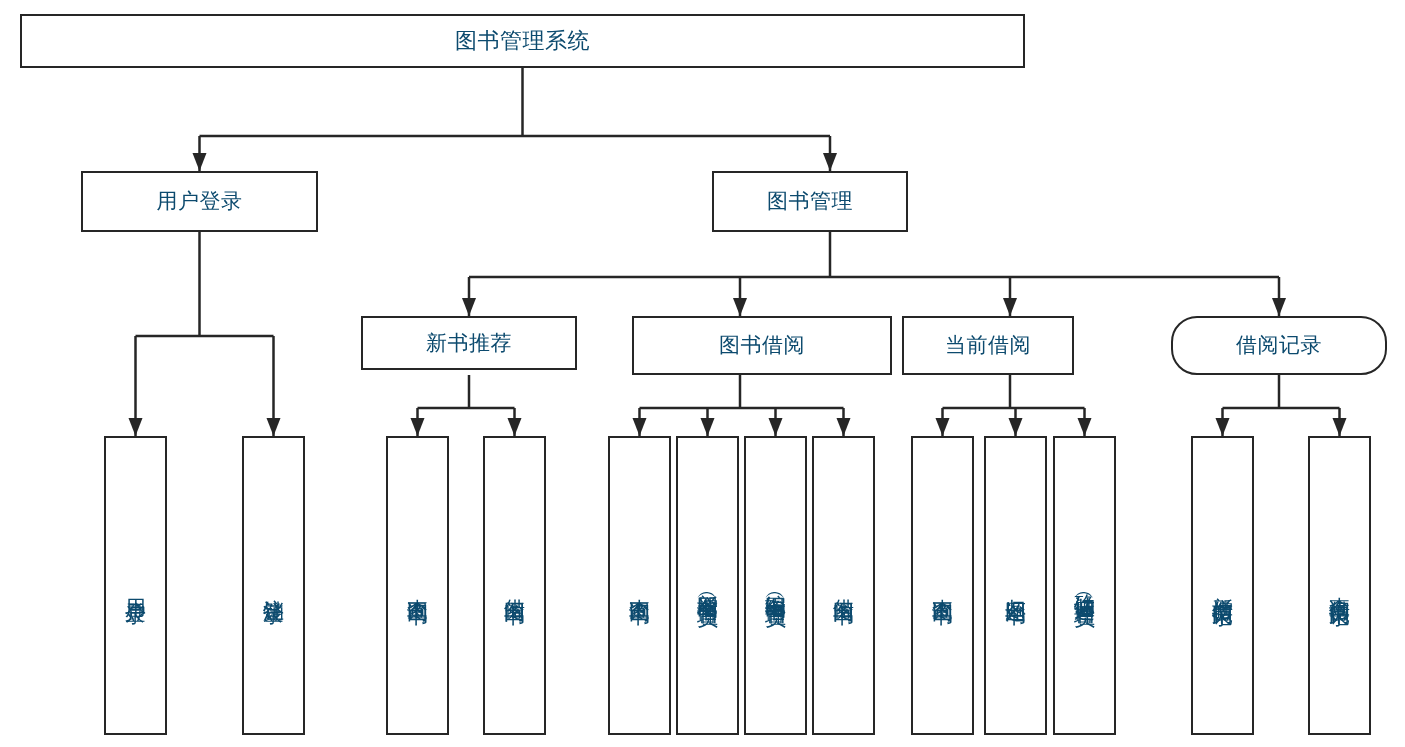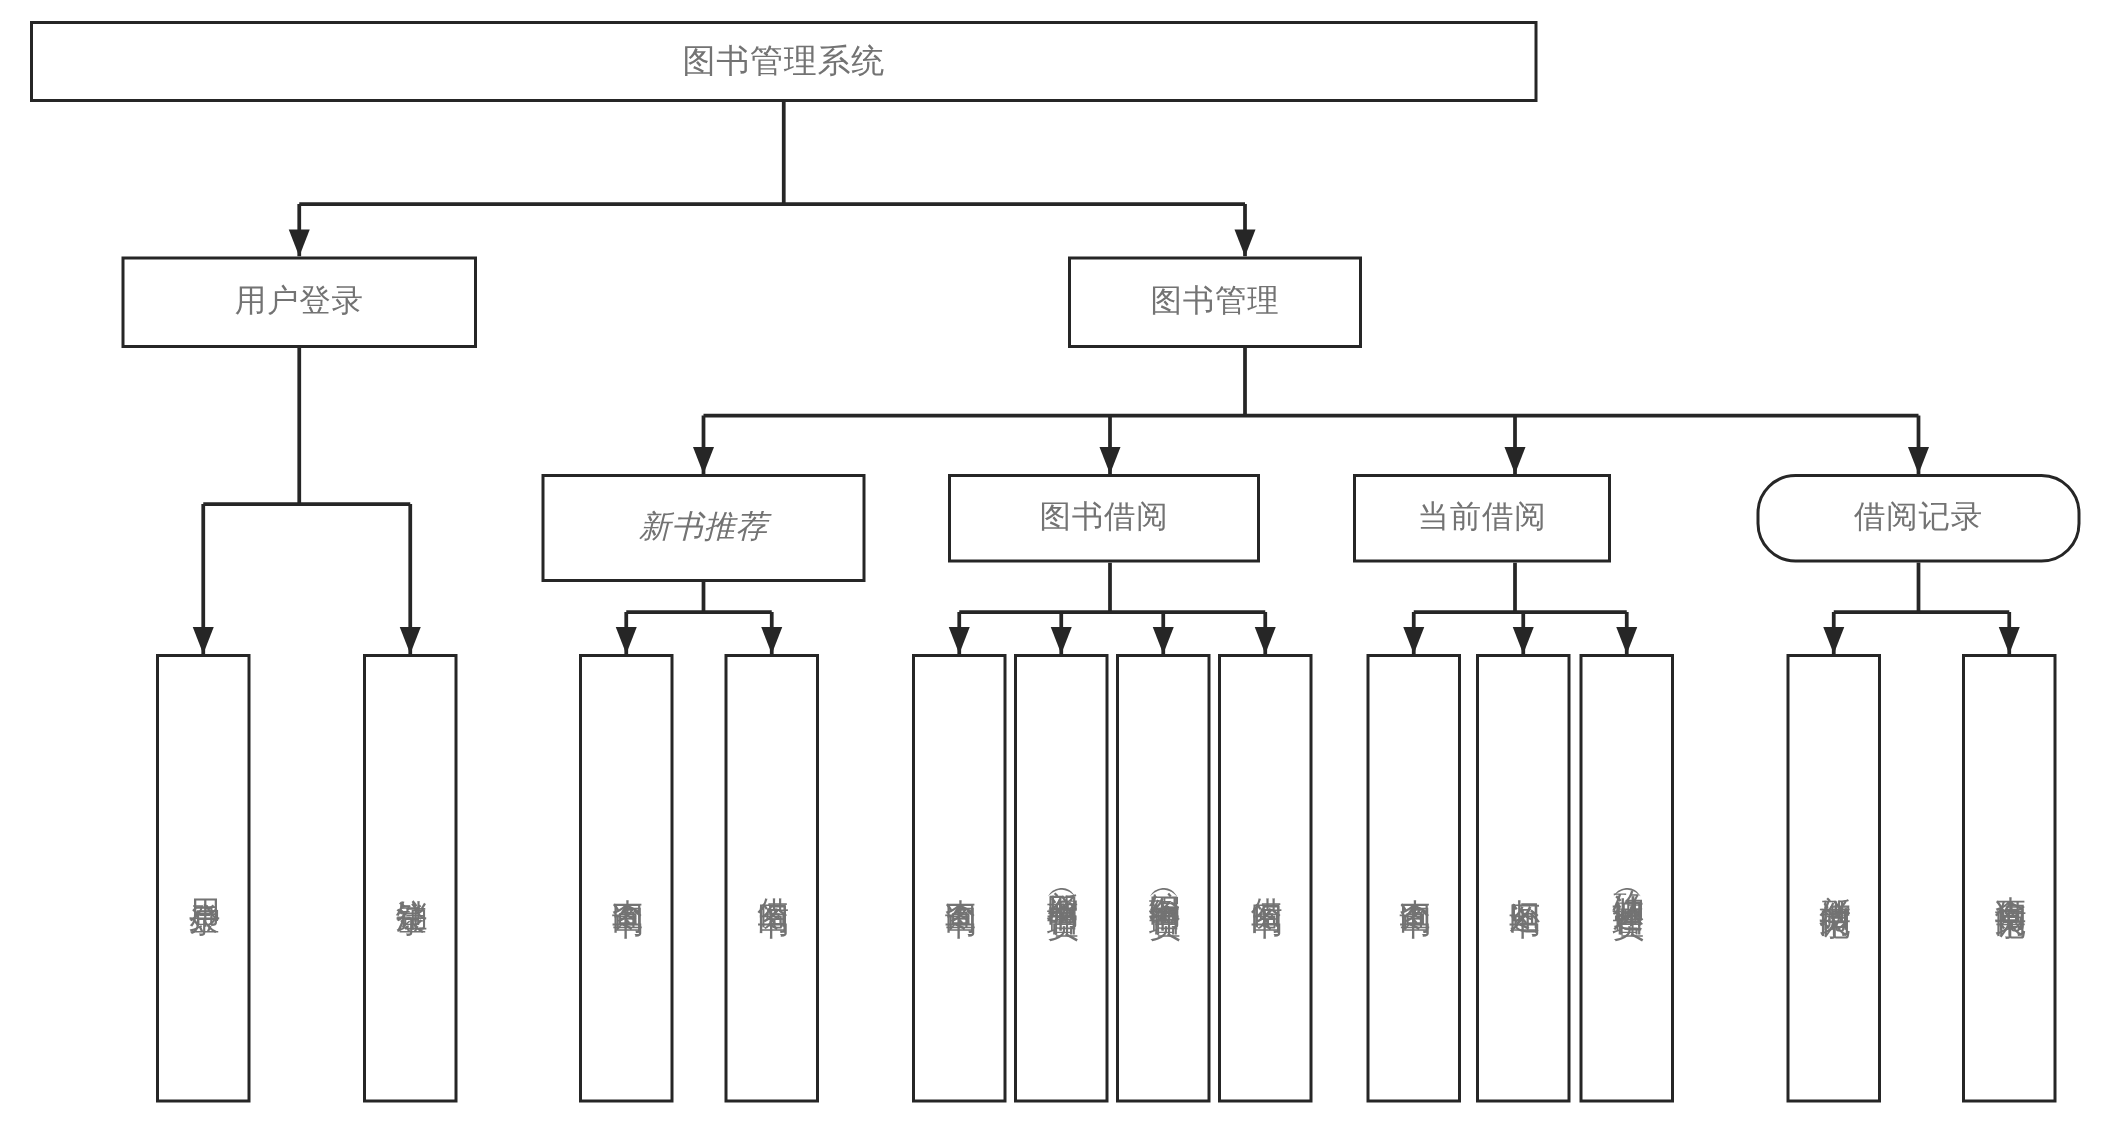--- a/index.html
+++ b/index.html
@@ -28,21 +28,21 @@
     position: absolute;
     box-sizing: border-box;
     background: #ffffff;
     border: 2px solid #262626;
     display: flex;
     align-items: center;
     justify-content: center;
     overflow: hidden;
   }
   .node-label {
-    color: #737373;
+    color: #0c4a6e;
     text-align: center;
     line-height: 1.18;
     white-space: nowrap;
     letter-spacing: 0.5px;
   }
   .node-box.horizontal .node-label {
     font-size: 21px;
   }
   .node-box.root .node-label {
     font-size: 22px;
@@ -124,24 +124,24 @@
   <div id="node-layer">
       <div class="node-box horizontal root" style="left: 20px; top: 14px; width: 1005px; height: 54px;">
         <div class="node-label">图书管理系统</div>
       </div>
       <div class="node-box horizontal" style="left: 81px; top: 171px; width: 237px; height: 61px;">
         <div class="node-label">用户登录</div>
       </div>
       <div class="node-box horizontal" style="left: 712px; top: 171px; width: 196px; height: 61px;">
         <div class="node-label">图书管理</div>
       </div>
-      <div class="node-box horizontal" style="left: 361px; top: 316px; width: 216px; height: 72px; font-style: italic;">
+      <div class="node-box horizontal" style="left: 361px; top: 316px; width: 216px; height: 54px;">
         <div class="node-label">新书推荐</div>
       </div>
-      <div class="node-box horizontal" style="left: 632px; top: 316px; width: 208px; height: 59px;">
+      <div class="node-box horizontal" style="left: 632px; top: 316px; width: 260px; height: 59px;">
         <div class="node-label">图书借阅</div>
       </div>
       <div class="node-box horizontal" style="left: 902px; top: 316px; width: 172px; height: 59px;">
         <div class="node-label">当前借阅</div>
       </div>
       <div class="node-box horizontal" style="left: 1171px; top: 316px; width: 216px; height: 59px; border-radius: 26px;">
         <div class="node-label">借阅记录</div>
       </div>
       <div class="node-box vertical" style="left: 104px; top: 436px; width: 63px; height: 299px;">
         <div class="node-label">用户登录</div>

